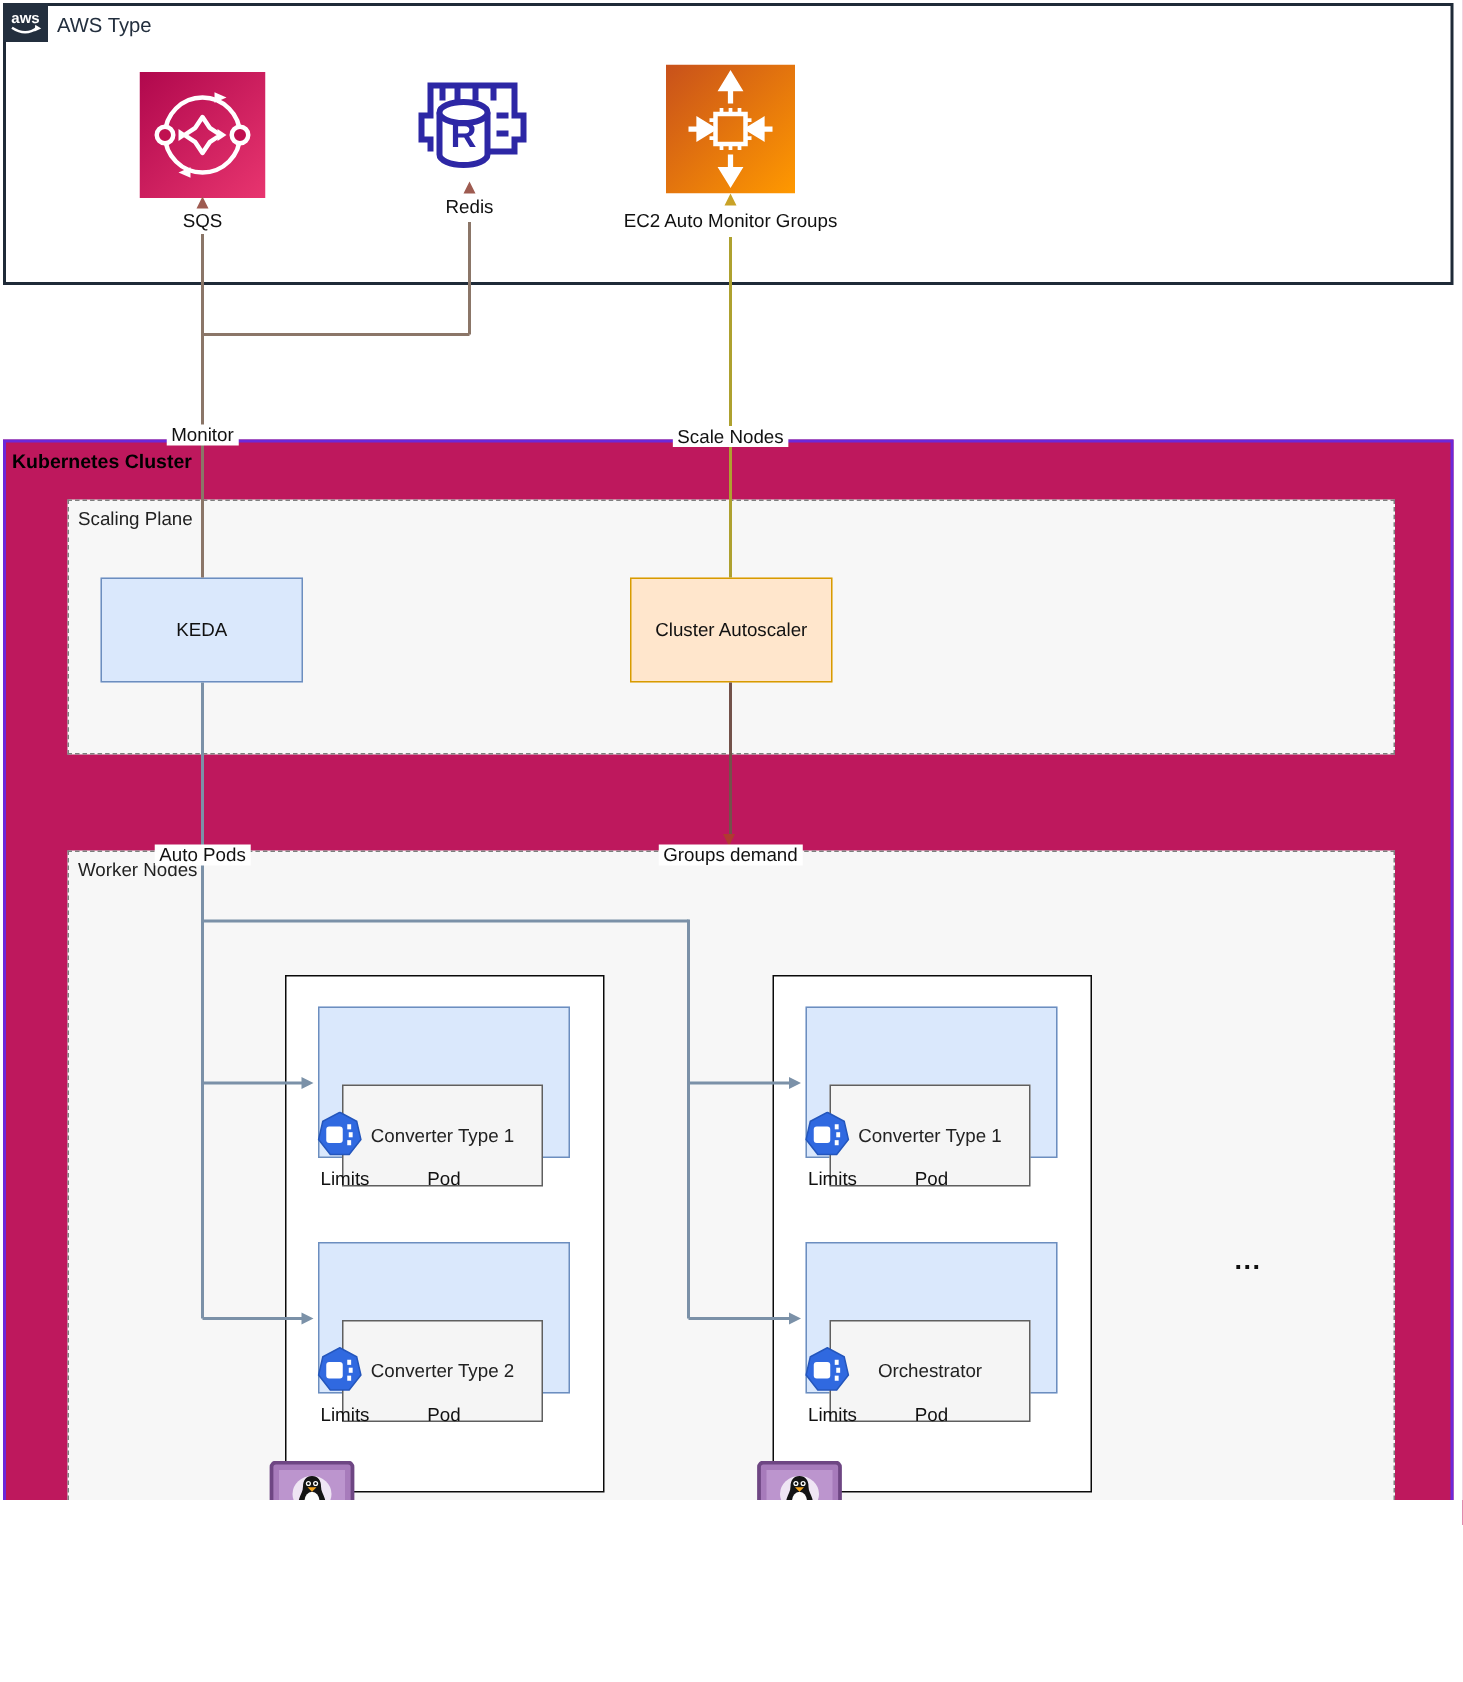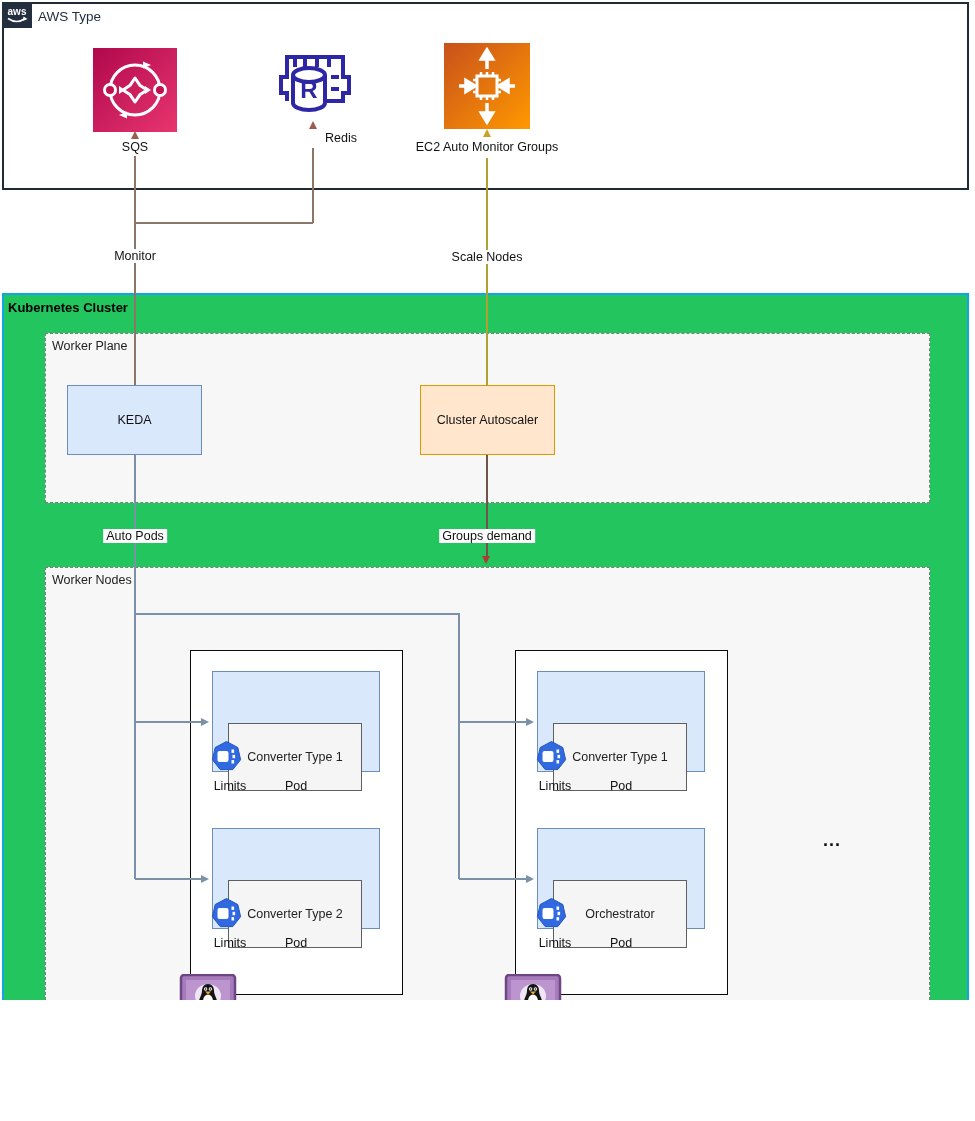--- a/index.html
+++ b/index.html
@@ -2,21 +2,21 @@
 <html style="--monitor_edge: #8B7668; --monitor_arrow: #9E5B50; --scale_nodes_edge: #AEA12F; --scale_nodes_arrow: #C9A227; --monitor_demand_edge: #73524A; --monitor_demand_arrow: #B03A30; --scale_pods_edge: #7B91A8; --keda_fill: #DAE8FC; --keda_border: #6C8EBF; --autoscaler_fill: #FFE6CC; --autoscaler_border: #D79B00; --pod_fill: #DAE8FC; --pod_border: #6C8EBF; --inner_fill: #F5F5F5; --sqs_gradient_start: #B0084D; --sqs_gradient_end: #E8356F; --ec2_gradient_start: #C8511B; --ec2_gradient_end: #FF9900; --redis_color: #2D27A5; --limits_icon_color: #3069E0; --linux_monitor_purple: #A77BBB; --aws_dark: #232F3E;"><head>
 <meta charset="utf-8">
 <style>
   html,body{margin:0;padding:0;background:#fff;}
   .canvas{position:relative;width:975px;height:1000px;background:#fff;overflow:hidden;
           font-family:"Liberation Sans","DejaVu Sans",sans-serif;color:#111;}
   .abs{position:absolute;box-sizing:border-box;}
 
   
   .aws-box{left:2px;top:2px;width:967px;height:188px;border:2px solid #1f2a38;background:#fff;}
-  .k8s-box{left:2px;top:293px;width:967px;height:820px;border:2px solid #0ea5e9;background:#22c55e;}
+  .k8s-box{left:2px;top:293px;width:967px;height:820px;border:2px solid #6d28d9;background:#be185d;}
   .dashed{background:#f7f7f7;border:1px dashed #7e7e7e;}
   .control-plane{left:41px;top:38px;width:885px;height:170px;}
   .worker-nodes{left:41px;top:272px;width:885px;height:508px;}
   .group-label{position:absolute;left:6px;top:5px;font-size:12.5px;color:#222;white-space:nowrap;}
   .k8s-title{position:absolute;left:4px;top:5px;font-size:13px;font-weight:bold;color:#000;white-space:nowrap;}
   .aws-title{position:absolute;left:34px;top:5px;font-size:13.5px;color:#232F3E;white-space:nowrap;}
   .aws-logo{position:absolute;left:-2px;top:-2px;width:30px;height:26px;}
 
   
   .comp{position:absolute;box-sizing:border-box;display:flex;align-items:center;justify-content:center;
@@ -54,21 +54,21 @@
   .edge-monitor{background:var(--monitor_edge,#8B7668);}
   .edge-scale-nodes{background:var(--scale_nodes_edge,#AEA12F);}
   .edge-demand{background:var(--monitor_demand_edge,#73524A);}
   .edge-pods{background:var(--scale_pods_edge,#7B91A8);}
   .ah{position:absolute;width:0;height:0;}
   .ah-up{border-left:4.5px solid transparent;border-right:4.5px solid transparent;border-bottom:8px solid var(--monitor_arrow,#9E5B50);}
   .ah-up.gold{border-bottom-color:var(--scale_nodes_arrow,#C9A227);}
   .ah-down{border-left:4.5px solid transparent;border-right:4.5px solid transparent;border-top:8px solid var(--monitor_demand_arrow,#B03A30);}
   .ah-right{border-top:4.5px solid transparent;border-bottom:4.5px solid transparent;border-left:8px solid var(--scale_pods_edge,#7B91A8);}
   .edge-label{position:absolute;transform:translateX(-50%);background:#fff;padding:0 3px;font-size:12.5px;
-              color:#111;white-space:nowrap;z-index:6;}
+              color:#111;white-space:nowrap;z-index:6;margin-top:34px;}
   .redis-stroke{stroke:var(--redis_color,#2D27A5);}
   .limits-hept{fill:var(--limits_icon_color,#3069E0);}
 </style>
 </head>
 <body>
 
 <div class="canvas">
 
   <div class="abs aws-box">
     <svg class="aws-logo" viewBox="0 0 30 26">
@@ -105,21 +105,21 @@
         <path d="M22,12 V22 M32,12 V22 M44,12 V22 M56,12 V22"></path>
         <path d="M58,32 h8 M58,44 h8"></path>
       </g>
       <g>
         <path d="M20,30 V58 A16,7 0 0 0 52,58 V30" fill="#fff" class="redis-stroke" stroke-width="4"></path>
         <ellipse cx="36" cy="30" rx="16" ry="7" fill="#fff" class="redis-stroke" stroke-width="4"></ellipse>
         <text x="36" y="53" text-anchor="middle" font-size="24" font-weight="bold" fill="#2D27A5" font-family="Liberation Sans, sans-serif">R</text>
       </g>
     </svg>
     <div class="ah ah-up" style="left:304.5px;top:117px;"></div>
-    <div class="svc-label" style="left:309px;top:127px;margin-left:28px;">Redis</div>
+    <div class="svc-label" style="left:309px;top:127px;">Redis</div>
 
     <svg class="svc-icon ec2-icon" viewBox="0 0 86 86">
       <defs>
         <linearGradient id="gec2" x1="0" y1="0" x2="1" y2="1">
           <stop offset="0" stop-color="#C8511B"></stop>
             <stop offset="1" stop-color="#FF9900"></stop>
         </linearGradient>
       </defs>
       <rect width="86" height="86" fill="url(#gec2)"></rect>
       <rect x="33" y="33" width="20" height="20" fill="none" stroke="#fff" stroke-width="3"></rect>
@@ -141,21 +141,21 @@
       </g>
     </svg>
     <div class="ah ah-up gold" style="left:478.5px;top:125px;"></div>
     <div class="svc-label" style="left:483px;top:136px;">EC2 Auto Monitor Groups</div>
   </div>
 
   <div class="abs k8s-box">
     <span class="k8s-title">Kubernetes Cluster</span>
 
     <div class="abs dashed control-plane">
-      <span class="group-label">Worker Plane</span>
+      <span class="group-label">Scaling Plane</span>
       <div class="comp keda">
         <span>KEDA</span>
       </div>
       <div class="comp autoscaler">
         <span>Cluster Autoscaler</span>
       </div>
     </div>
 
     <div class="abs dashed worker-nodes">
       <span class="group-label">Worker Nodes</span>

